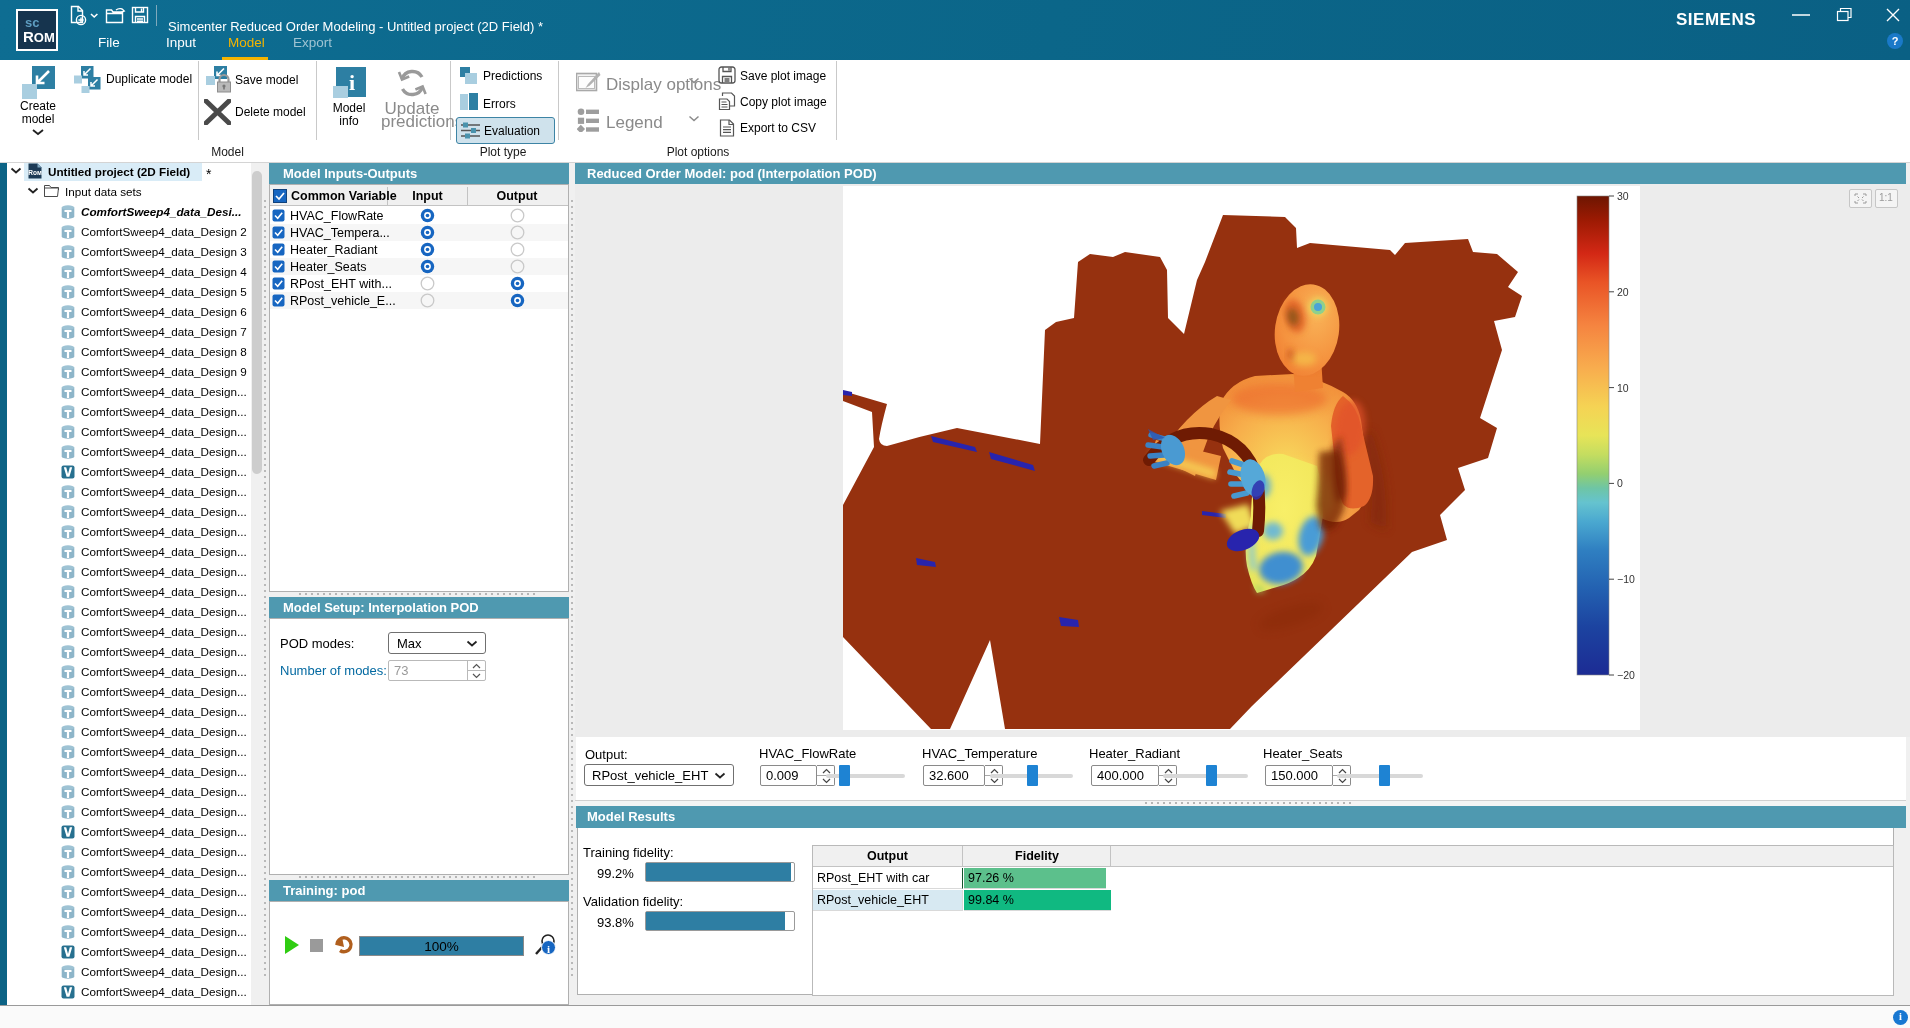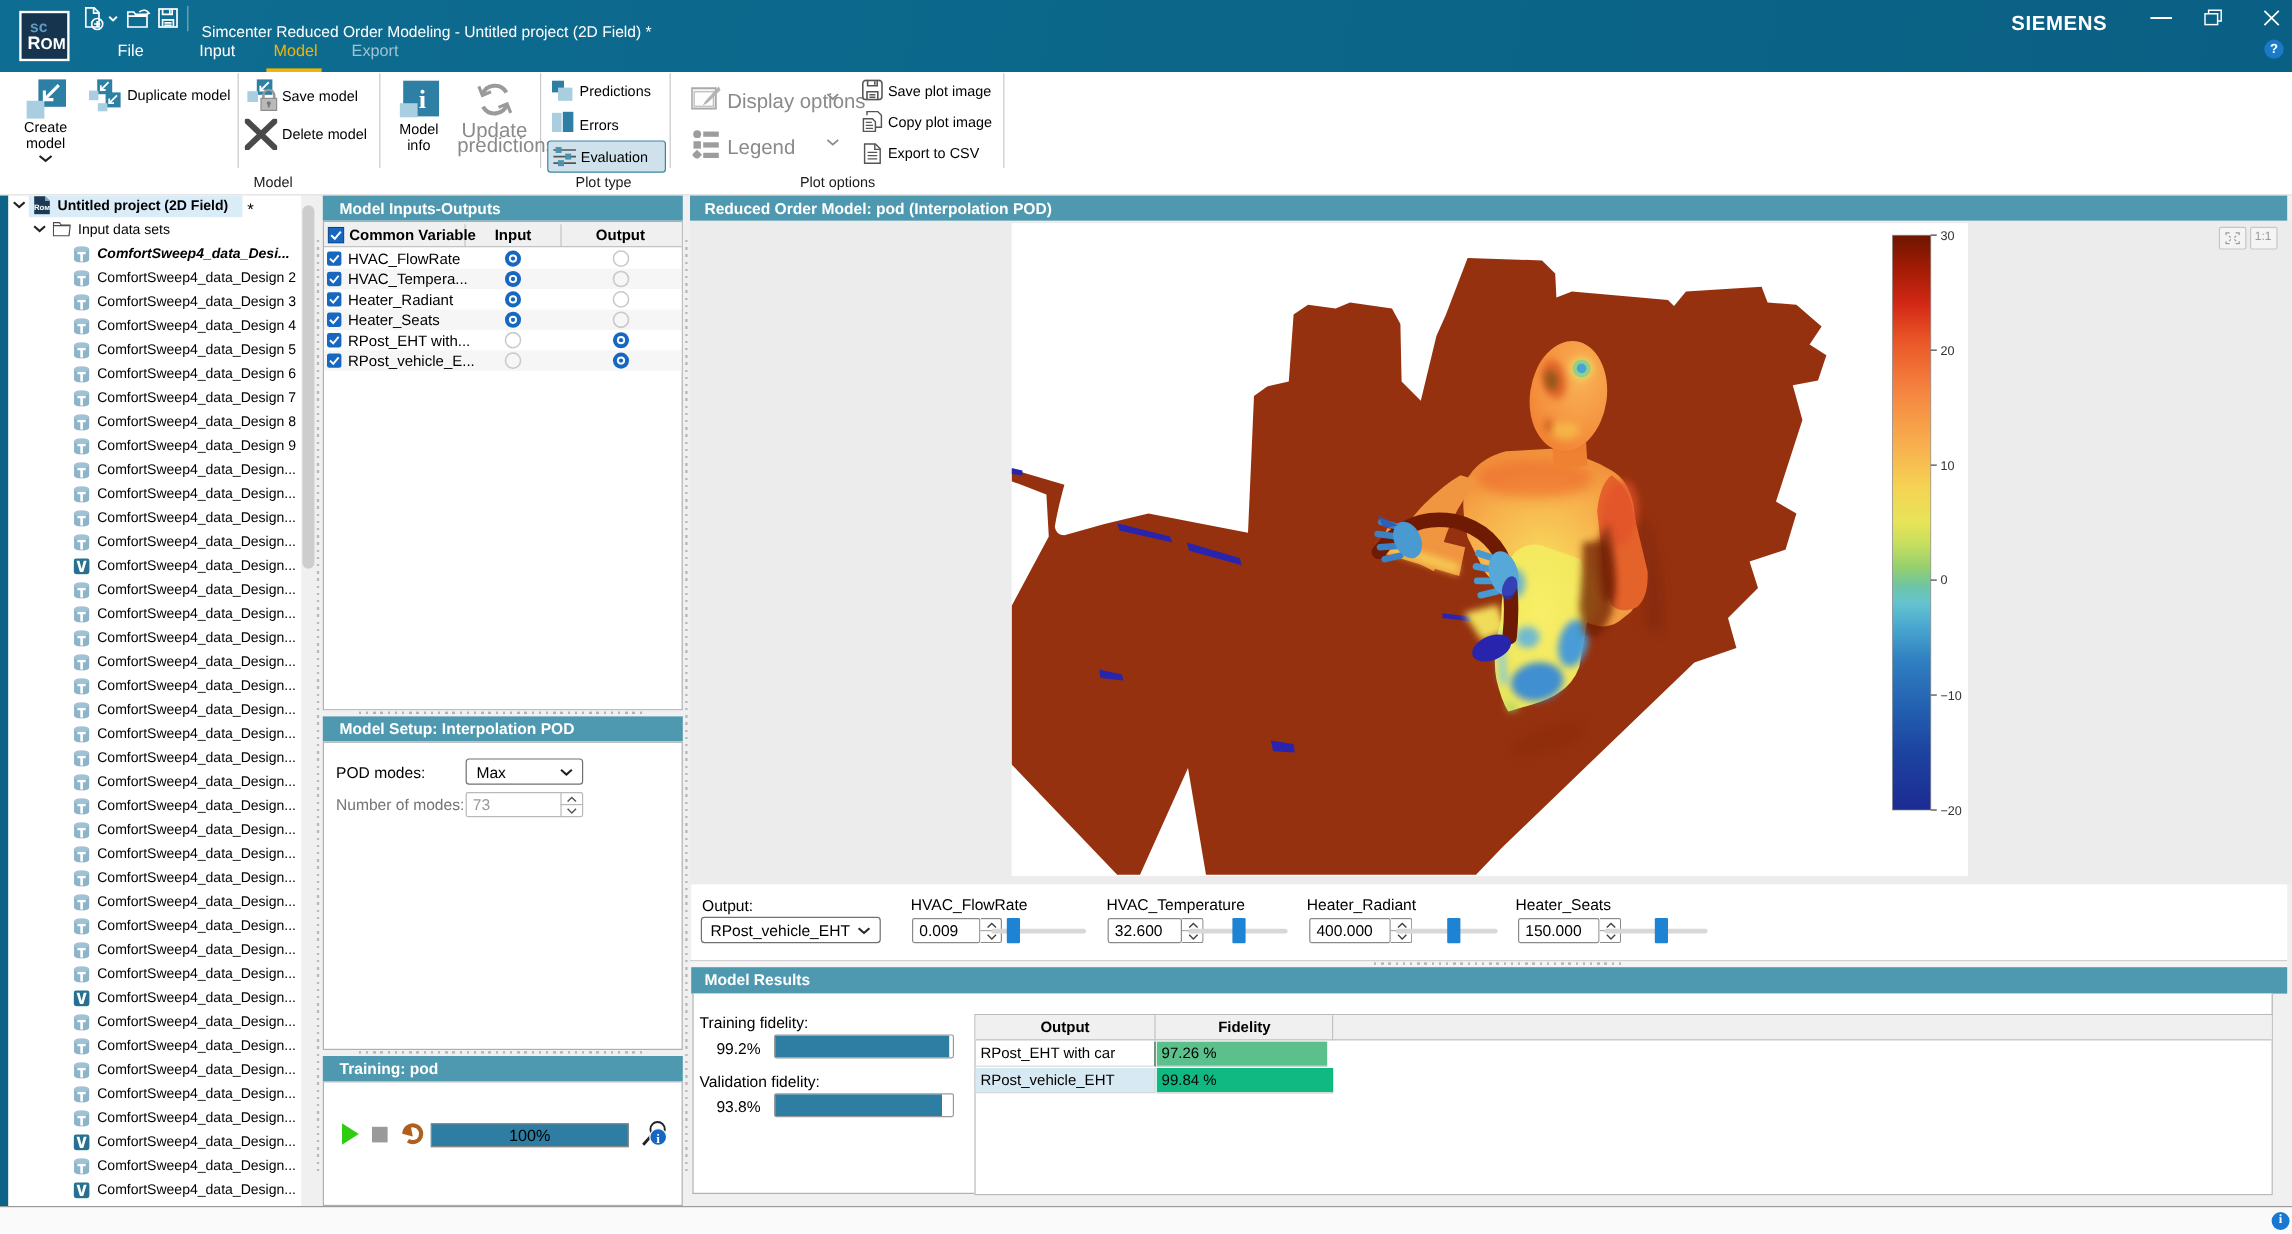--- a/index.html
+++ b/index.html
@@ -557,21 +557,21 @@
 
 <div class="abs" style="left:269px;top:597px;width:300px;height:21px;background:#4f99b0"></div>
 <div class="abs" style="left:283px;top:600px;color:#fff;font-weight:bold;font-size:13px">Model Setup: Interpolation POD</div>
 <div class="abs" style="left:269px;top:618px;width:300px;height:257px;background:#fff;border:1px solid #b0b0b0"></div>
 <div class="abs" style="left:280px;top:636px;font-size:13px">POD modes:</div>
 <div class="abs" style="left:388px;top:632px;width:98px;height:22px;background:#fff;border:1px solid #707070;border-radius:3px"></div>
 <div class="abs" style="left:397px;top:636px;font-size:13px">Max</div>
 <svg class="abs" style="left:466px;top:640px" width="12" height="8">
       <path d="M1.5 1.5 l4.5 4 l4.5 -4" stroke="#222" stroke-width="1.7" fill="none"></path>
     </svg>
-<div class="abs" style="left:280px;top:663px;font-size:13px;color:#737373">Number of modes:</div>
+<div class="abs" style="left:280px;top:663px;font-size:13px;color:#0369a1">Number of modes:</div>
 <div class="abs" style="left:388px;top:660px;width:98px;height:21px;background:#fff;border:1px solid #b9b9b9;border-radius:2px"></div>
 <div class="abs" style="left:394px;top:663px;font-size:13px;color:#9a9a9a">73</div>
 <div class="abs" style="left:467px;top:660px;width:19px;height:21px;border-left:1px solid #b9b9b9"></div>
 <div class="abs" style="left:467px;top:670px;width:19px;height:1px;background:#b9b9b9"></div>
 <svg class="abs" style="left:472px;top:663px" width="9" height="6">
       <path d="M1 5 l3.5 -3.5 l3.5 3.5" stroke="#555" stroke-width="1.2" fill="none"></path>
     </svg>
 <svg class="abs" style="left:472px;top:673px" width="9" height="6">
       <path d="M1 1 l3.5 3.5 l3.5 -3.5" stroke="#555" stroke-width="1.2" fill="none"></path>
     </svg>

